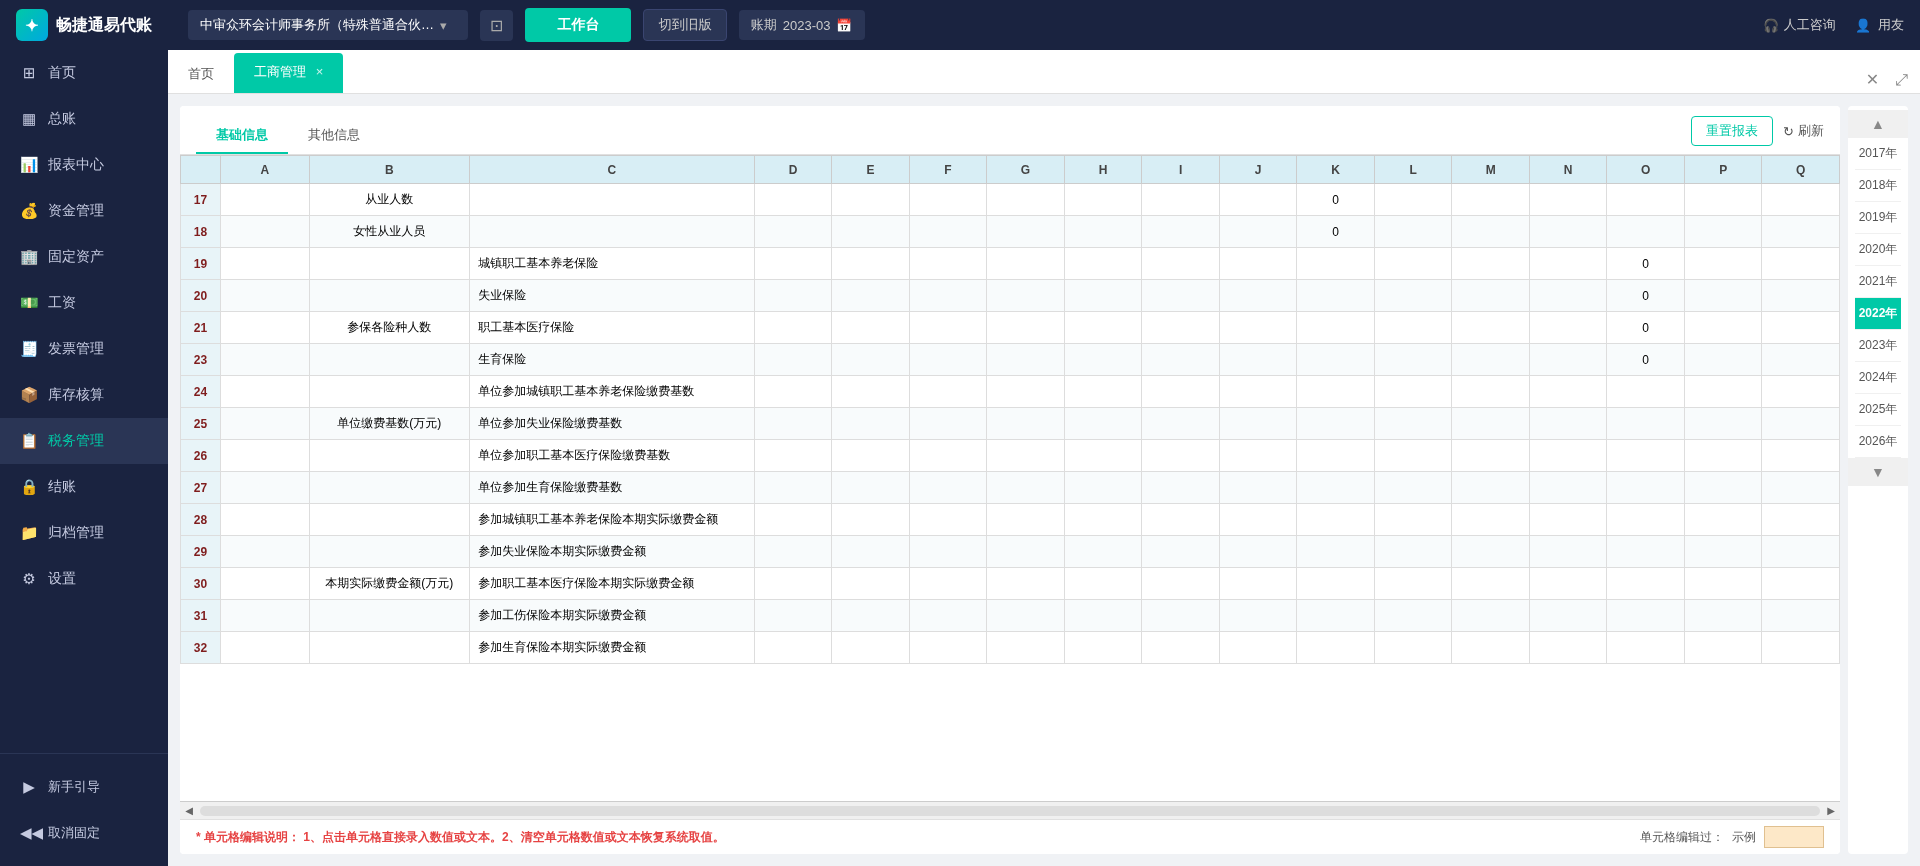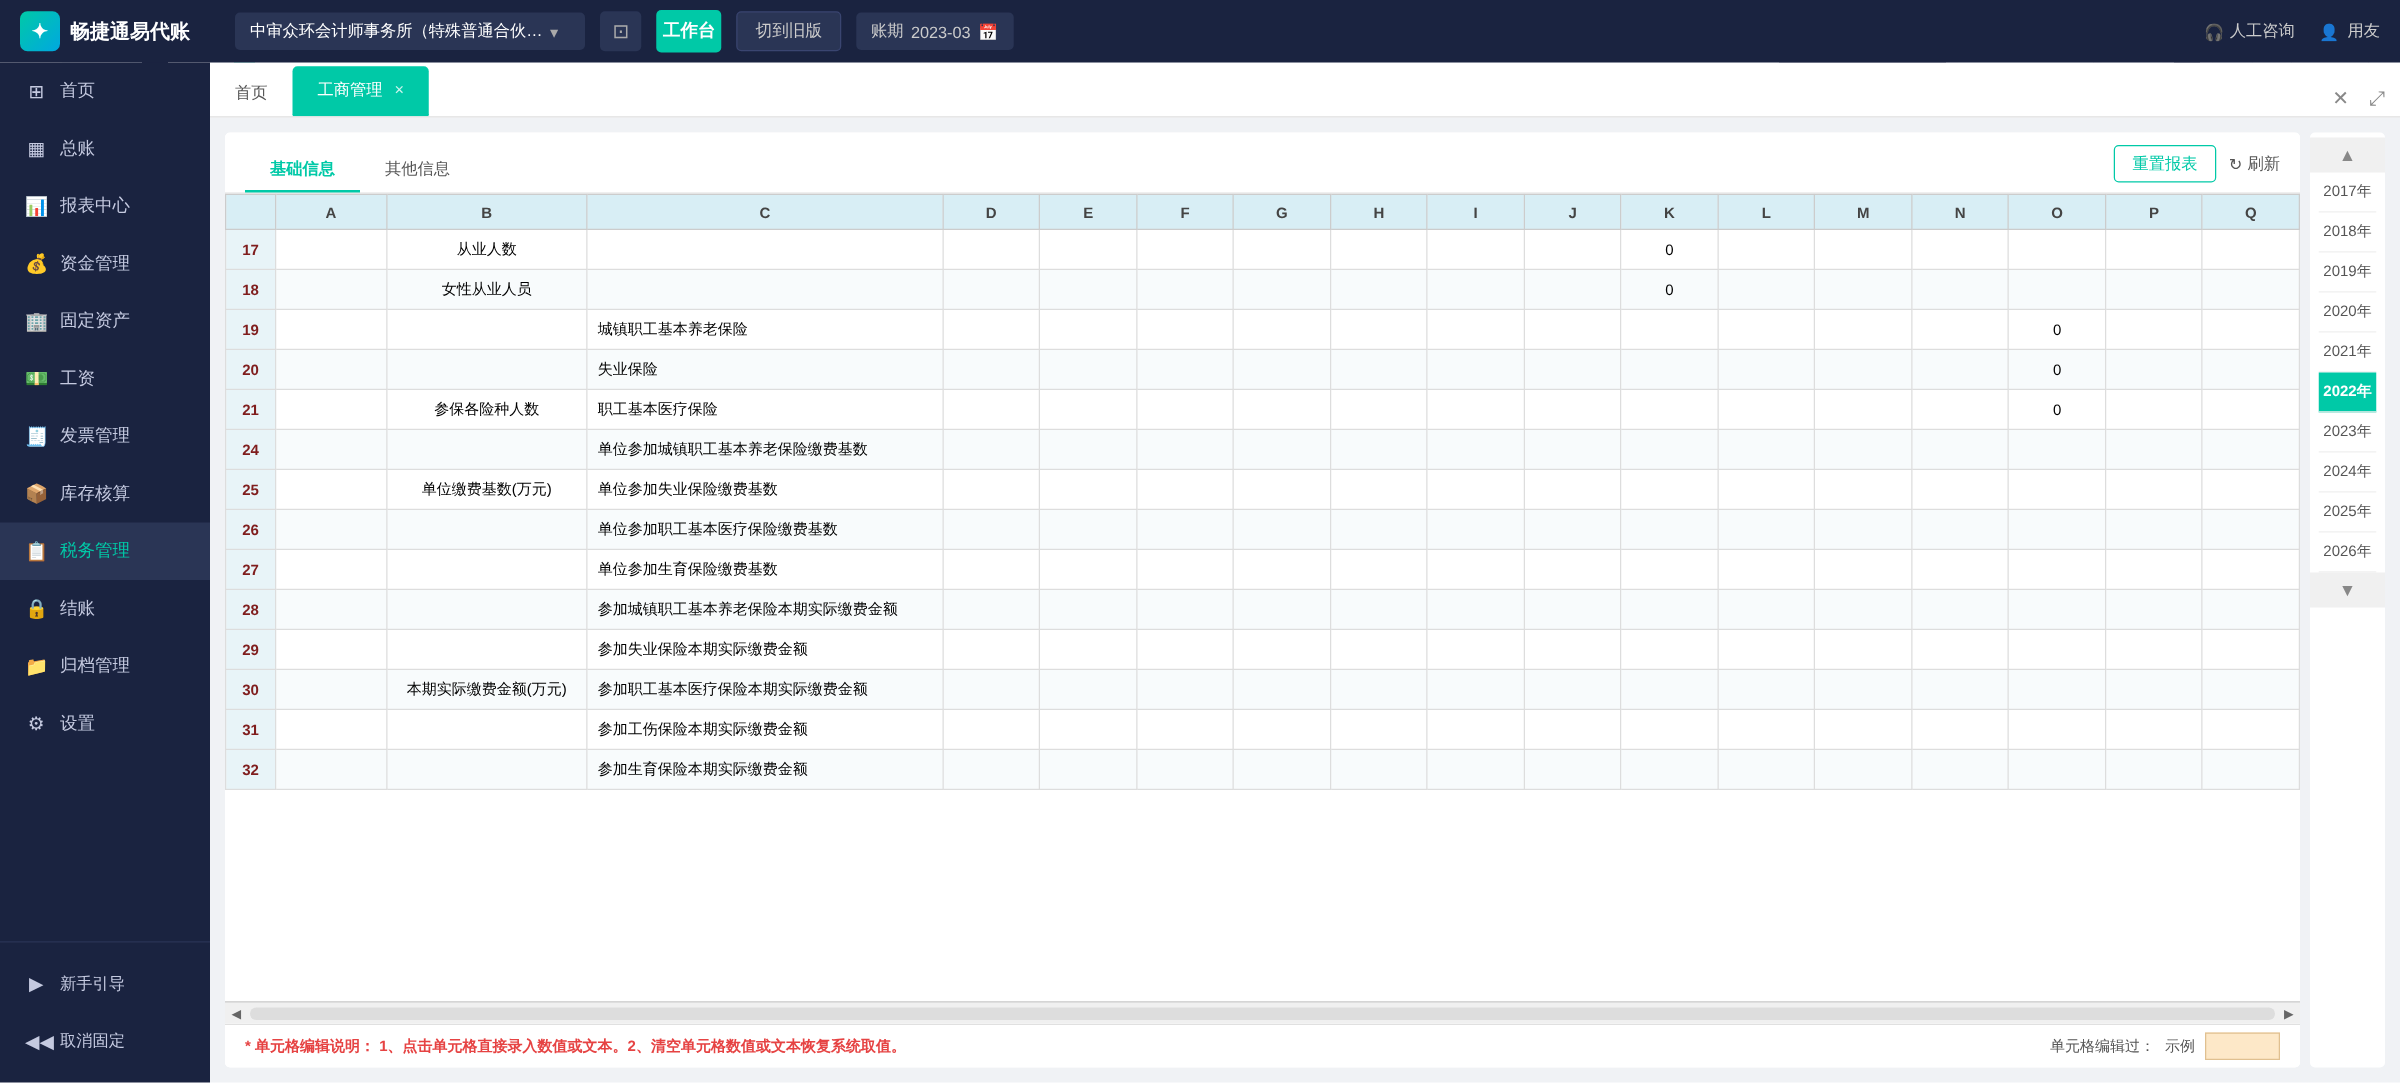--- a/index.html
+++ b/index.html
@@ -40,21 +40,21 @@
       min-width: 280px;
     }
     .company-selector .chevron { color: #aaa; }
     .copy-btn {
       background: #2a3555; border: none; border-radius: 4px;
       padding: 6px 10px; color: #aaa; cursor: pointer;
       font-size: 16px;
     }
     .workbench-btn {
       background: #00c9a7; border: none; border-radius: 4px;
-      padding: 8px 5px; color: #fff; font-size: 14px;
+      padding: 8px 32px; color: #fff; font-size: 14px;
       font-weight: bold; cursor: pointer;
     }
     .switch-btn {
       background: #2a3555; border: 1px solid #3a4570;
       border-radius: 4px; padding: 6px 14px; color: #ccc; cursor: pointer; text-align: center;
     }
     .period-area {
       display: flex; align-items: center; gap: 6px;
       color: #ccc; background: #2a3555;
       border-radius: 4px; padding: 6px 12px;
@@ -560,20 +560,40 @@
                   <td class="data-col"></td>
                   <td class="data-col"></td>
                   <td class="data-col"></td>
                   <td class="data-col"></td>
                   <td class="data-col"></td>
                   <td class="data-col">0</td>
                   <td class="data-col"></td>
                   <td class="data-col"></td>
                 </tr>
                 <tr>
+                  <td class="row-num-cell">23</td>
+                  <td class="cell-a"></td>
+                  <td class="cell-b"></td>
+                  <td class="cell-c" style="min-width: 190px;">生育保险</td>
+                  <td class="data-col"></td>
+                  <td class="data-col"></td>
+                  <td class="data-col"></td>
+                  <td class="data-col"></td>
+                  <td class="data-col"></td>
+                  <td class="data-col"></td>
+                  <td class="data-col"></td>
+                  <td class="data-col"></td>
+                  <td class="data-col"></td>
+                  <td class="data-col"></td>
+                  <td class="data-col"></td>
+                  <td class="data-col">0</td>
+                  <td class="data-col"></td>
+                  <td class="data-col"></td>
+                </tr>
+                <tr>
                   <td class="row-num-cell">24</td>
                   <td class="cell-a"></td>
                   <td class="cell-b"></td>
                   <td class="cell-c" style="min-width: 190px;">单位参加城镇职工基本养老保险缴费基数</td>
                   <td class="data-col"></td>
                   <td class="data-col"></td>
                   <td class="data-col"></td>
                   <td class="data-col"></td>
                   <td class="data-col"></td>
                   <td class="data-col"></td>

